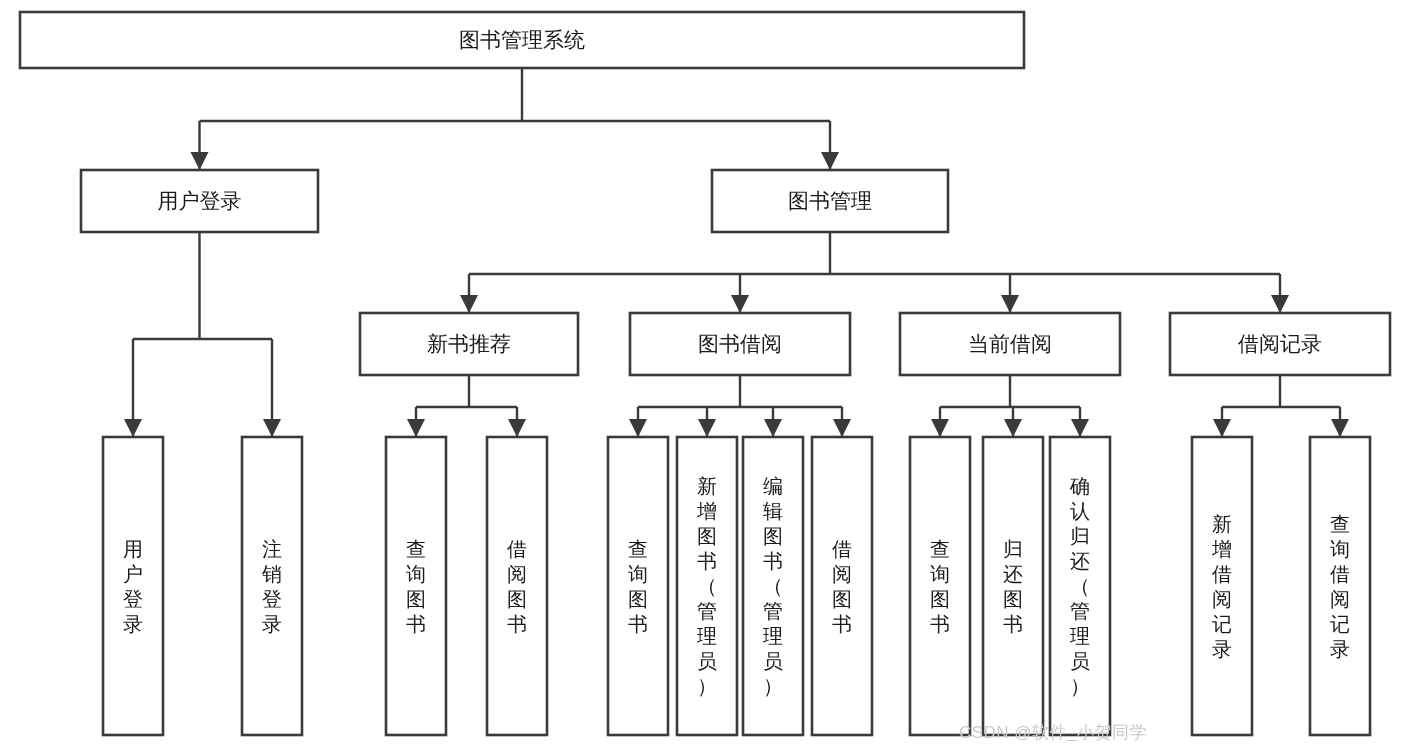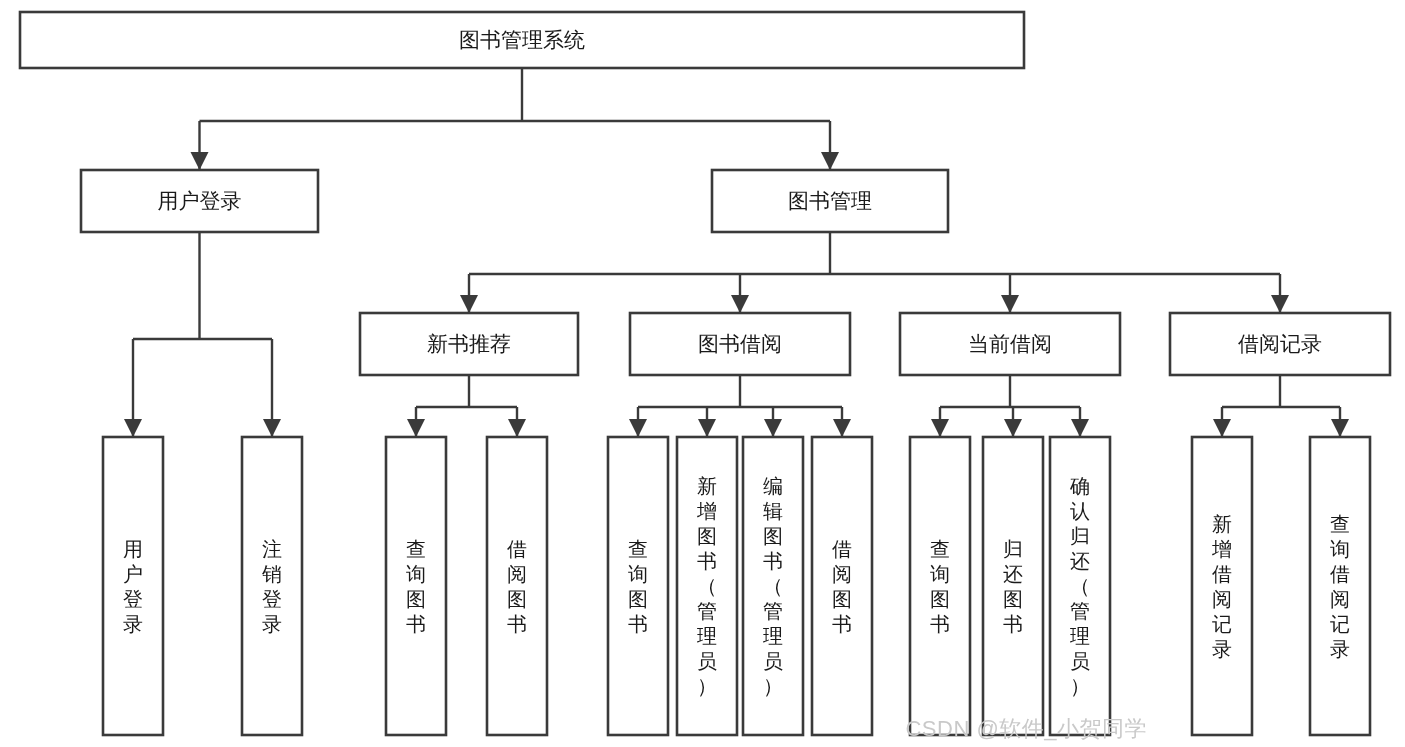--- a/index.html
+++ b/index.html
@@ -50,21 +50,21 @@
   }
   .arrow-head {
     fill: #3a3a3a;
     stroke: none;
   }
   .watermark {
     position: absolute;
     right: 8px;
     bottom: 3px;
     font-family: "Liberation Sans", "DejaVu Sans", sans-serif;
-    font-size: 22px;
+    font-size: 17px;
     color: #c9c9c9;
     letter-spacing: 0.5px;
     white-space: nowrap;
     pointer-events: none;
     user-select: none;
   }
 </style>
 </head>
 <body>
 

